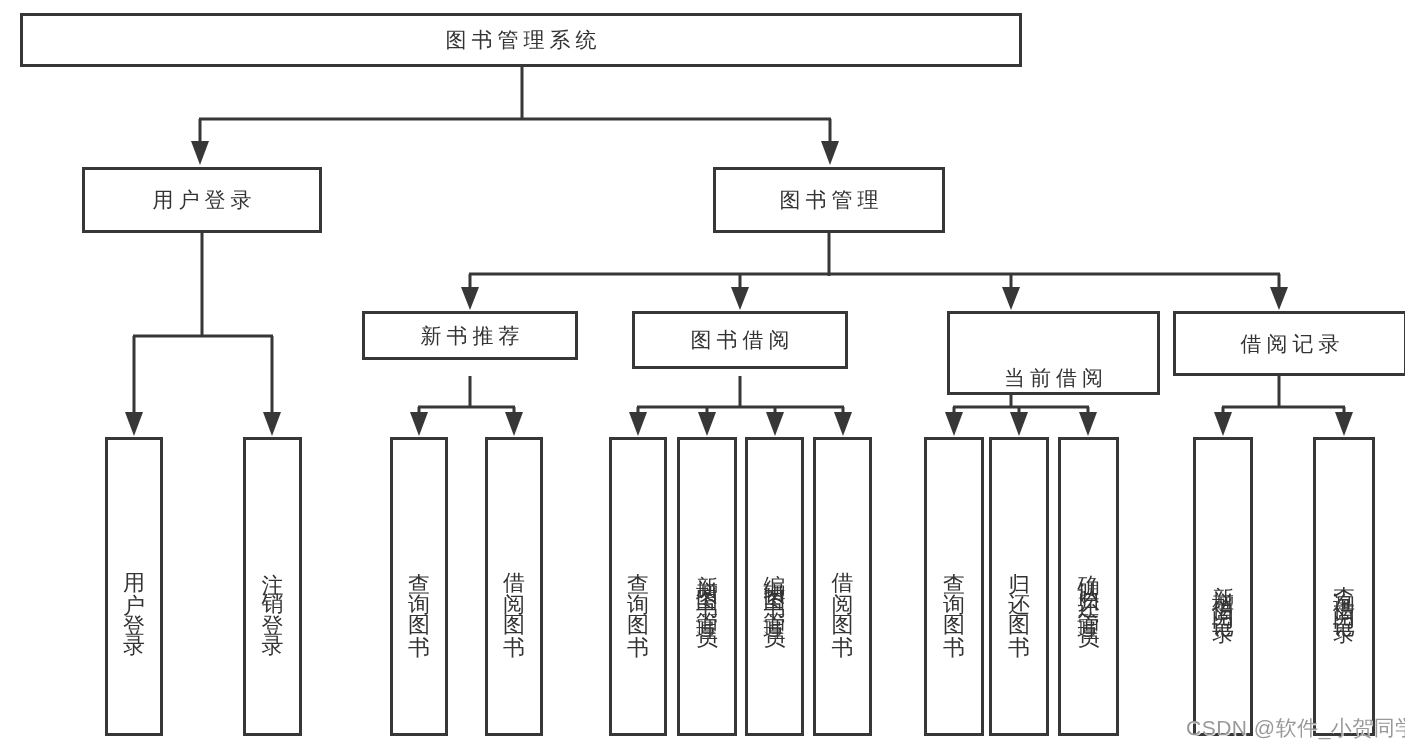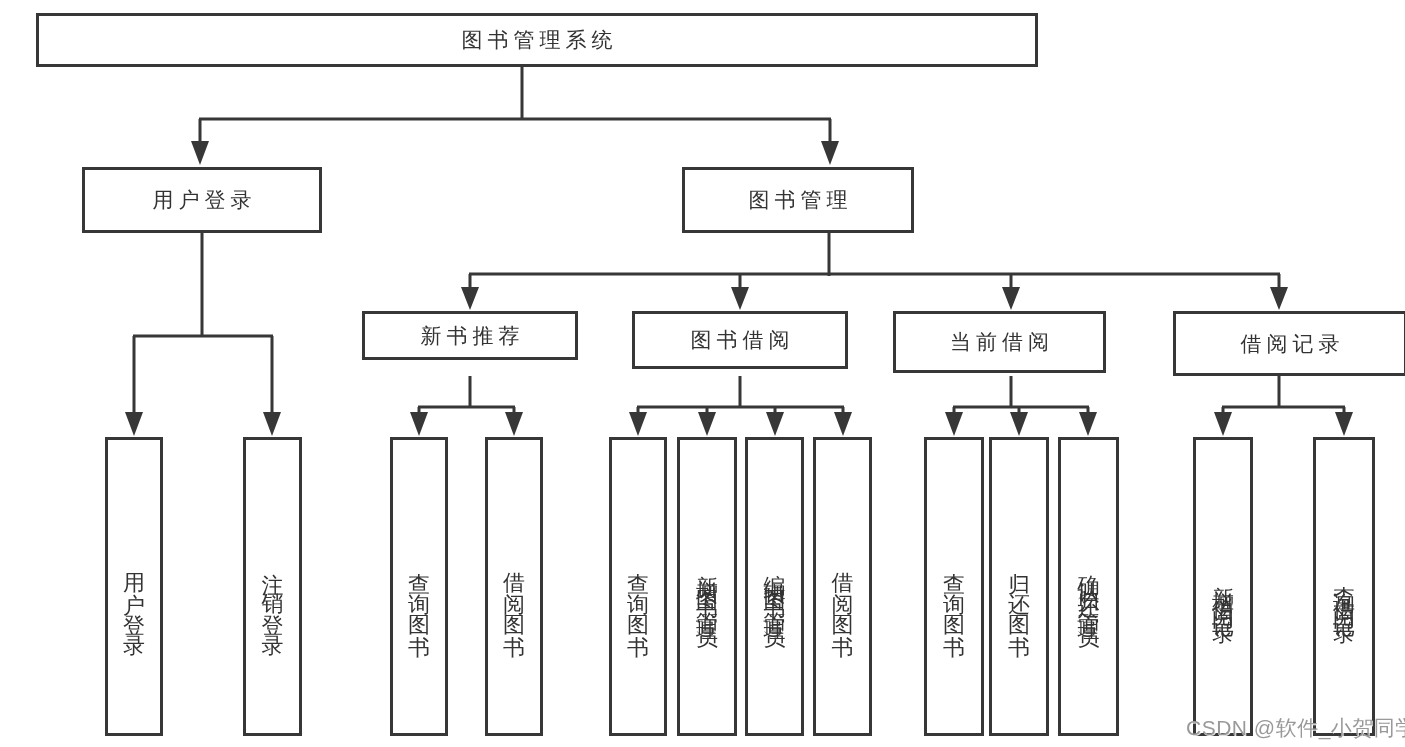--- a/index.html
+++ b/index.html
@@ -81,38 +81,38 @@
       M461 287 H479 L470 310 Z  M731 287 H749 L740 310 Z
       M1002 287 H1020 L1011 310 Z  M1270 287 H1288 L1279 310 Z
       M410 412 H428 L419 436 Z  M505 412 H523 L514 436 Z
       M629 412 H647 L638 436 Z  M698 412 H716 L707 436 Z
       M766 412 H784 L775 436 Z  M834 412 H852 L843 436 Z
       M945 412 H963 L954 436 Z  M1010 412 H1028 L1019 436 Z
       M1079 412 H1097 L1088 436 Z
       M1214 412 H1232 L1223 436 Z  M1335 412 H1353 L1344 436 Z"></path>
   </svg>
 
-  <div class="node" style="left:20px;top:13px;width:1002px;height:54px;margin-left:16px;">
+  <div class="node" style="left:20px;top:13px;width:1002px;height:54px;">
     <span class="hlabel">图书管理系统</span>
   </div>
 
   <div class="node" style="left:82px;top:167px;width:240px;height:66px;">
     <span class="hlabel">用户登录</span>
   </div>
-  <div class="node" style="left:682px;top:167px;width:232px;height:66px;align-items:center;">
+  <div class="node" style="left:713px;top:167px;width:232px;height:66px;align-items:center;">
     <span class="hlabel">图书管理</span>
   </div>
 
   <div class="node" style="left:362px;top:311px;width:216px;height:49px;">
     <span class="hlabel">新书推荐</span>
   </div>
   <div class="node" style="left:632px;top:311px;width:216px;height:58px;">
     <span class="hlabel">图书借阅</span>
   </div>
-  <div class="node" style="left:893px;top:311px;width:213px;height:62px;">
+  <div class="node" style="left:947px;top:311px;width:213px;height:84px;align-items:flex-end;">
     <span class="hlabel">当前借阅</span>
   </div>
   <div class="node" style="left:1173px;top:311px;width:234px;height:65px;">
     <span class="hlabel">借阅记录</span>
   </div>
 
   <div class="leaf" style="left:105px;top:437px;width:58px;height:299px;">
     <span class="vlabel" style="letter-spacing: 0.95em; margin-bottom: -0.95em;">用户登录</span>
   </div>
   <div class="leaf" style="left:243px;top:437px;width:59px;height:299px;">

